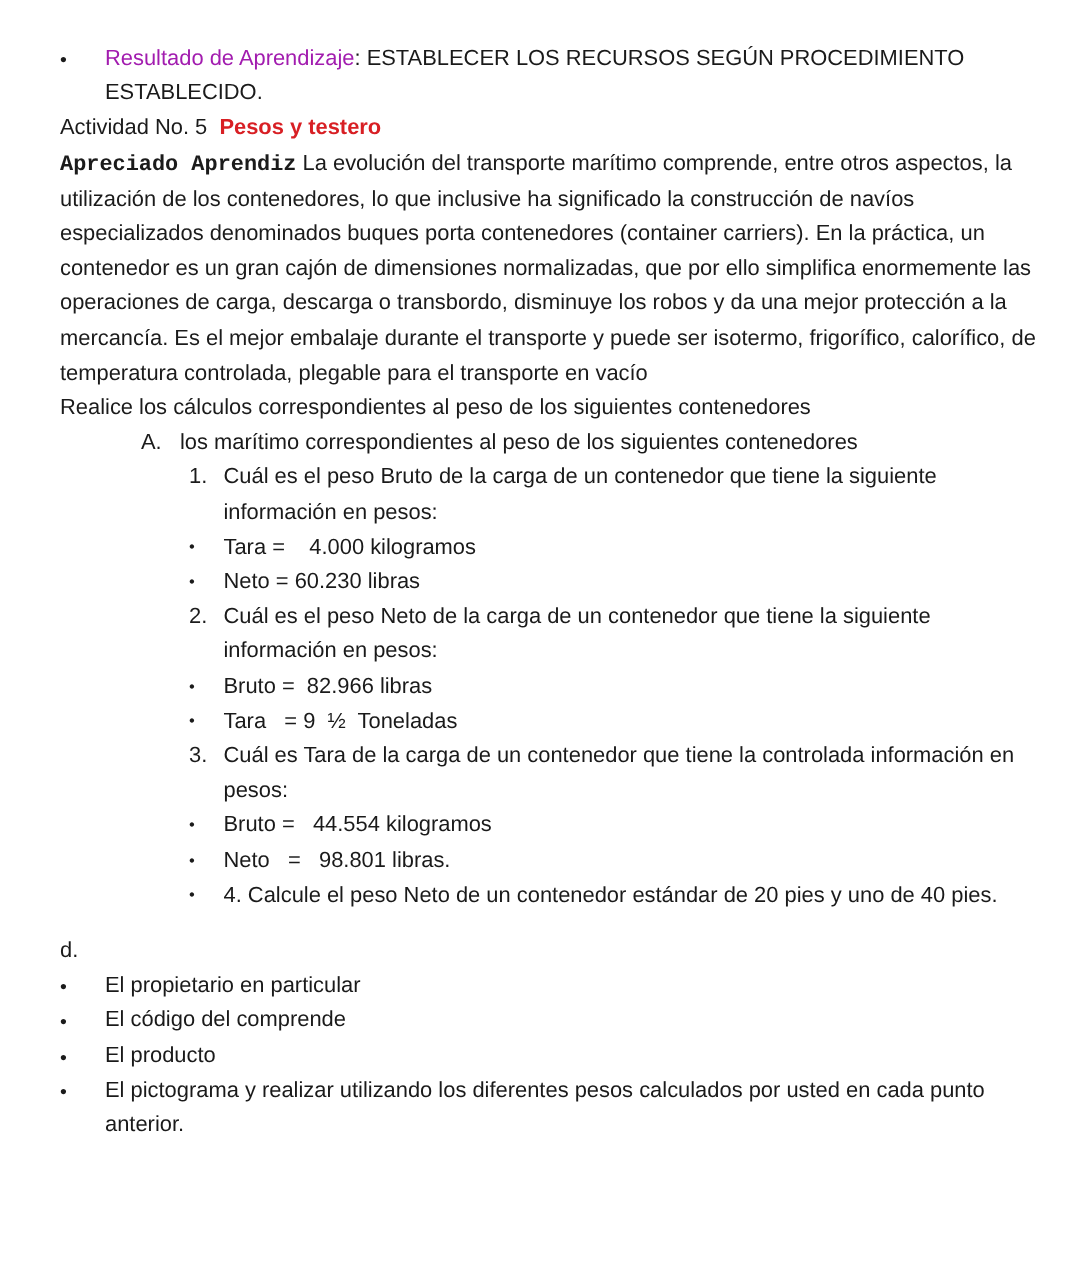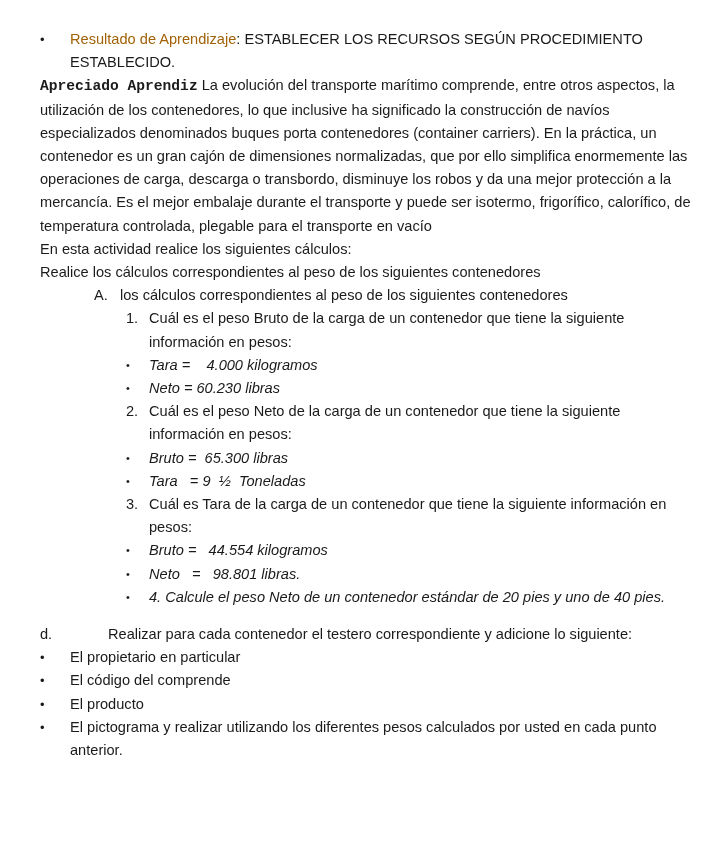--- a/index.html
+++ b/index.html
@@ -36,21 +36,21 @@
   .flush {
     margin-left: 18px;
   }
 
   .bold {
     font-weight: bold;
     font-family: Liberation Mono, monospace;
   }
 
   .red {
-    color: #a16207;
+    color: #a21caf;
   }
 
   .red-bold {
     color: #d81f24;
     font-weight: bold;
   }
 
   
   .row {
     display: flex;
@@ -106,21 +106,20 @@
   .lvl-disc-2 {
     margin-left: 104px;
   }
   .lvl-disc-2 > .marker {
     width: 23px;
     font-size: 11px;
     line-height: 23.2px;
   }
   .lvl-disc-2 .row-text {
     max-width: 540px;
-    font-style: italic;
   }
 
   
   .lvl-d {
     margin-left: 18px;
   }
   .lvl-d > .marker {
     width: 68px;
   }
 
@@ -145,29 +144,29 @@
 </head>
 <body>
 
 <div class="page">
 
   <div class="row lvl-disc-1">
     <span class="marker">•</span>
     <span class="row-text"><span class="red">Resultado de Aprendizaje</span><span>:</span><span> ESTABLECER LOS RECURSOS SEGÚN PROCEDIMIENTO ESTABLECIDO.</span></span>
   </div>
 
+  <p class="para flush"><span>Actividad No. 5</span>&nbsp; <span class="red-bold">Pesos y testero</span></p>
 
   <p class="para flush"><span class="bold">Apreciado Aprendiz</span><span> La evolución del transporte marítimo comprende, entre otros aspectos, la utilización de los contenedores, lo que inclusive ha significado la construcción de navíos especializados denominados buques porta contenedores (container carriers). En la práctica, un contenedor es un gran cajón de dimensiones normalizadas, que por ello simplifica enormemente las operaciones de carga, descarga o transbordo, disminuye los robos y da una mejor protección a la mercancía. Es el mejor embalaje durante el transporte y puede ser isotermo, frigorífico, calorífico, de temperatura controlada, plegable para el transporte en vacío</span></p>
 
-  <p class="para flush">En esta actividad realice los siguientes  cálculos:</p>
   <p class="para flush">Realice los cálculos correspondientes al peso de los siguientes contenedores</p>
 
   <div class="row lvl-alpha">
     <span class="marker">A.</span>
-    <span class="row-text">los cálculos correspondientes al peso de los siguientes contenedores</span>
+    <span class="row-text">los marítimo correspondientes al peso de los siguientes contenedores</span>
   </div>
 
   <div class="row lvl-num">
     <span class="marker">1.</span>
     <span class="row-text">Cuál es el peso Bruto de la carga de un contenedor que tiene la siguiente información en pesos:</span>
   </div>
   <div class="row lvl-disc-2">
     <span class="marker">•</span>
     <span class="row-text nowrap-eq">Tara =    4.000 kilogramos</span>
   </div>
@@ -175,50 +174,49 @@
     <span class="marker">•</span>
     <span class="row-text nowrap-eq">Neto = 60.230 libras</span>
   </div>
 
   <div class="row lvl-num">
     <span class="marker">2.</span>
     <span class="row-text">Cuál es el peso Neto de la carga de un contenedor que tiene la siguiente información en pesos:</span>
   </div>
   <div class="row lvl-disc-2">
     <span class="marker">•</span>
-    <span class="row-text nowrap-eq">Bruto =  65.300 libras</span>
+    <span class="row-text nowrap-eq">Bruto =  82.966 libras</span>
   </div>
   <div class="row lvl-disc-2">
     <span class="marker">•</span>
     <span class="row-text nowrap-eq">Tara   = 9  ½  Toneladas</span>
   </div>
 
   <div class="row lvl-num">
     <span class="marker">3.</span>
-    <span class="row-text">Cuál es Tara de la carga de un contenedor que tiene la siguiente información en pesos:</span>
+    <span class="row-text">Cuál es Tara de la carga de un contenedor que tiene la controlada información en pesos:</span>
   </div>
   <div class="row lvl-disc-2">
     <span class="marker">•</span>
     <span class="row-text nowrap-eq">Bruto =   44.554 kilogramos</span>
   </div>
   <div class="row lvl-disc-2">
     <span class="marker">•</span>
     <span class="row-text nowrap-eq">Neto   =   98.801 libras.</span>
   </div>
 
   <div class="row lvl-disc-2">
     <span class="marker">•</span>
     <span class="row-text">4. Calcule el peso Neto de un contenedor estándar de 20 pies y uno de 40 pies.</span>
   </div>
 
   <div class="gap-md"></div>
 
   <div class="row lvl-d">
     <span class="marker">d.</span>
-    <span class="row-text">Realizar para cada contenedor el testero correspondiente y adicione lo siguiente:</span>
   </div>
 
   <div class="row lvl-disc-3">
     <span class="marker">•</span>
     <span class="row-text">El propietario en particular</span>
   </div>
   <div class="row lvl-disc-3">
     <span class="marker">•</span>
     <span class="row-text">El código del comprende</span>
   </div>

